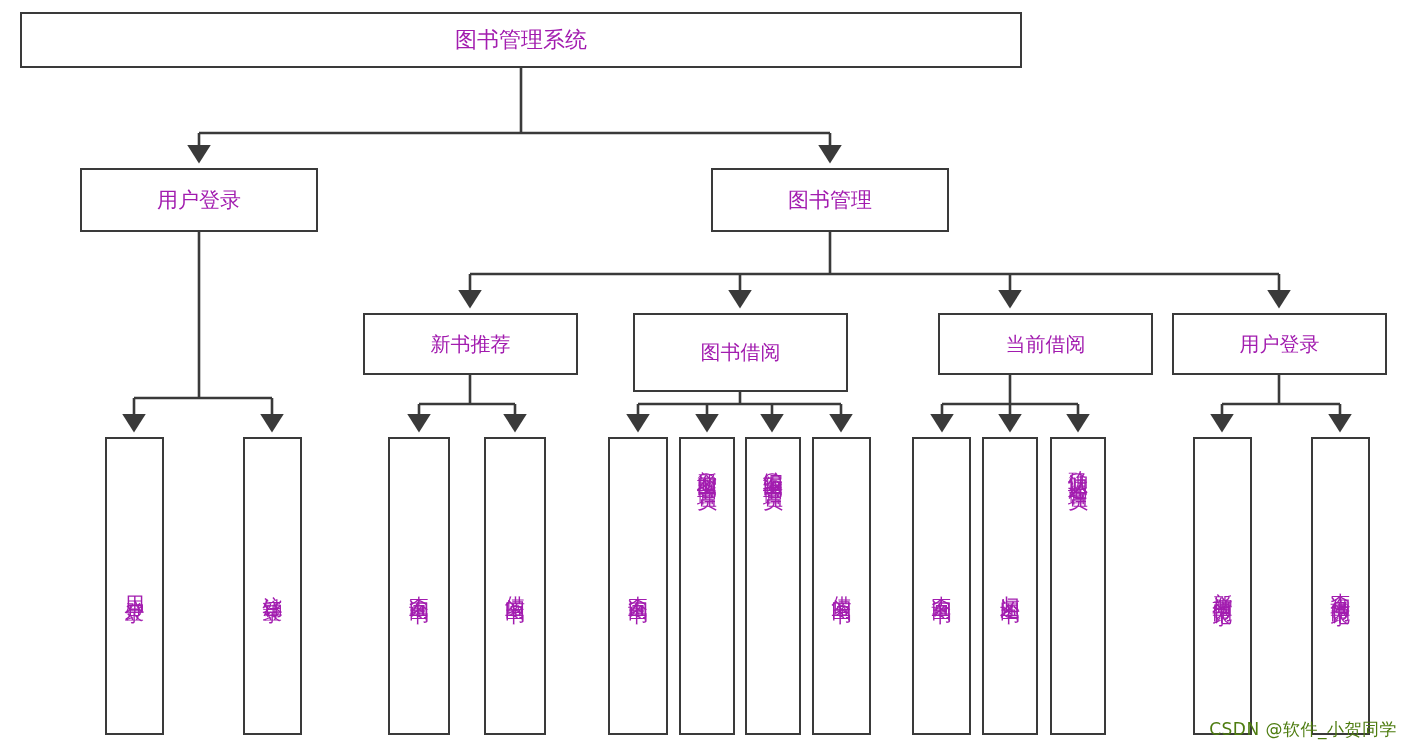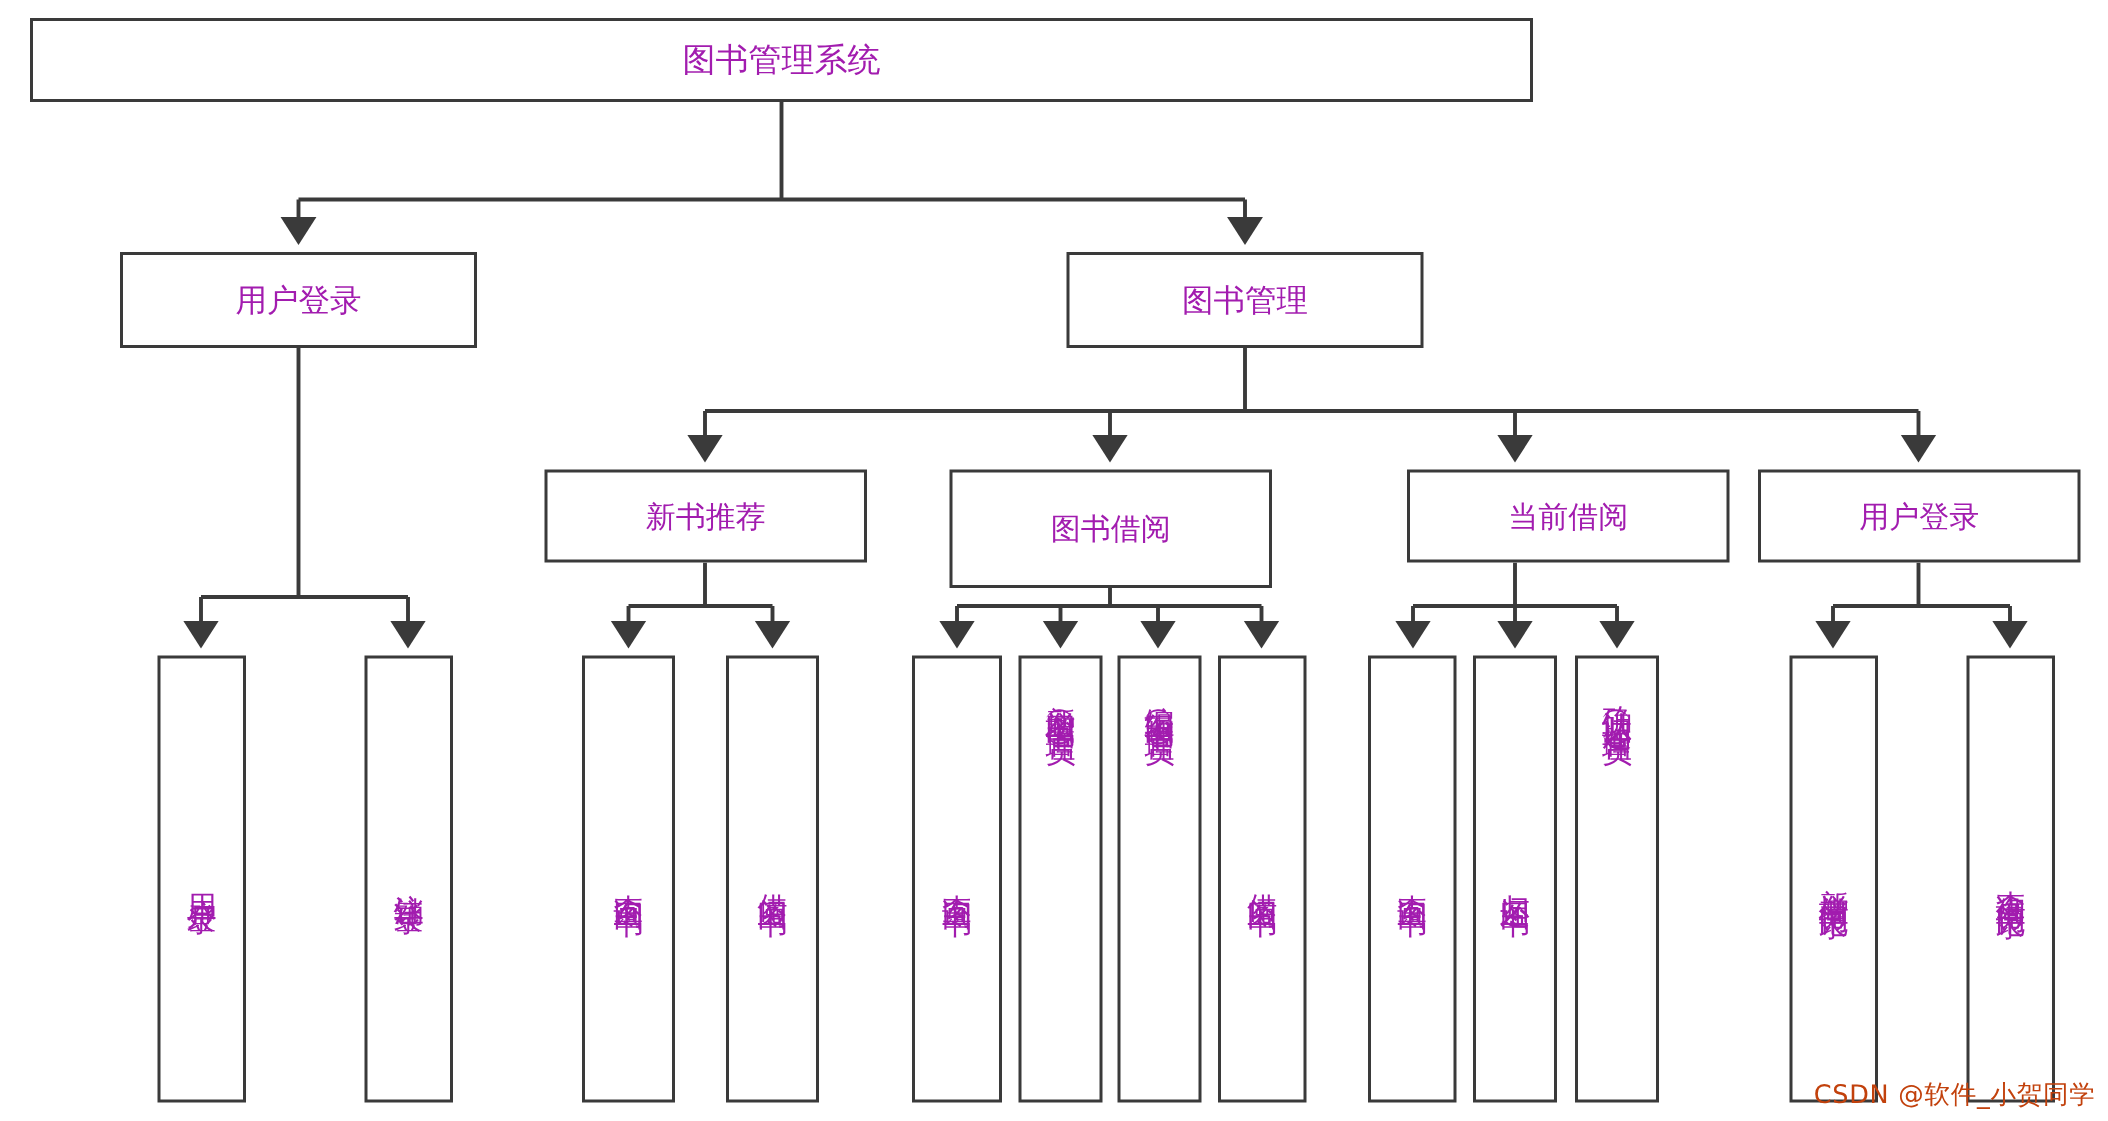--- a/index.html
+++ b/index.html
@@ -58,21 +58,21 @@
   }
   .leaf.centered {
     align-items: center;
     padding-top: 0;
   }
   .watermark {
     position: absolute;
     right: 8px;
     bottom: 6px;
     font-size: 17px;
-    color: #c2410c;
+    color: #4d7c0f;
     letter-spacing: 0.5px;
     white-space: nowrap;
     font-family: "DejaVu Sans", "Liberation Sans", sans-serif;
     text-align: right;
   }
 </style>
 </head>
 <body>
 
 <div id="canvas">

